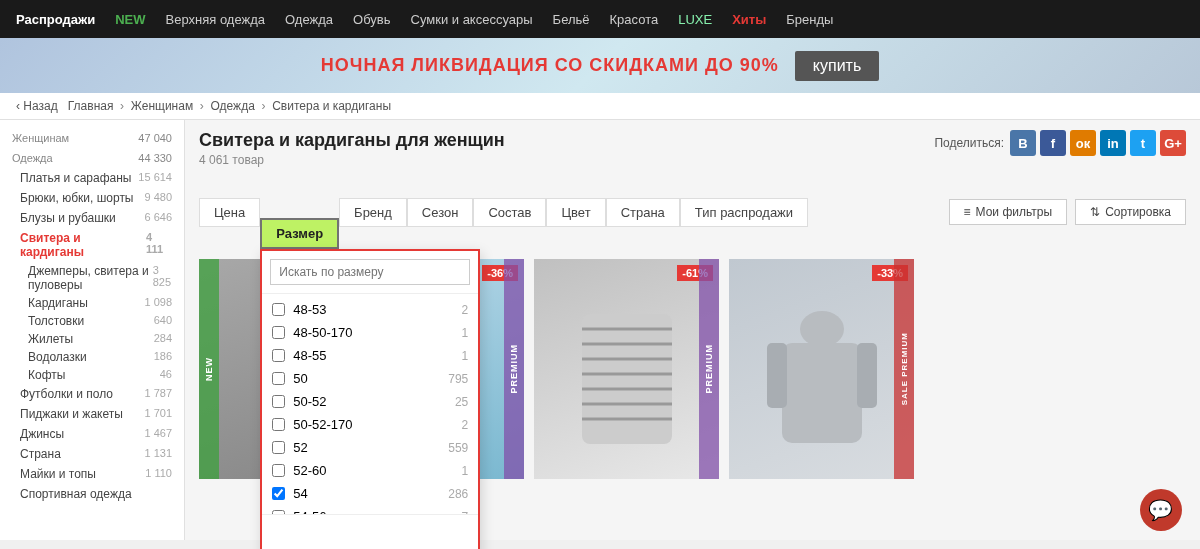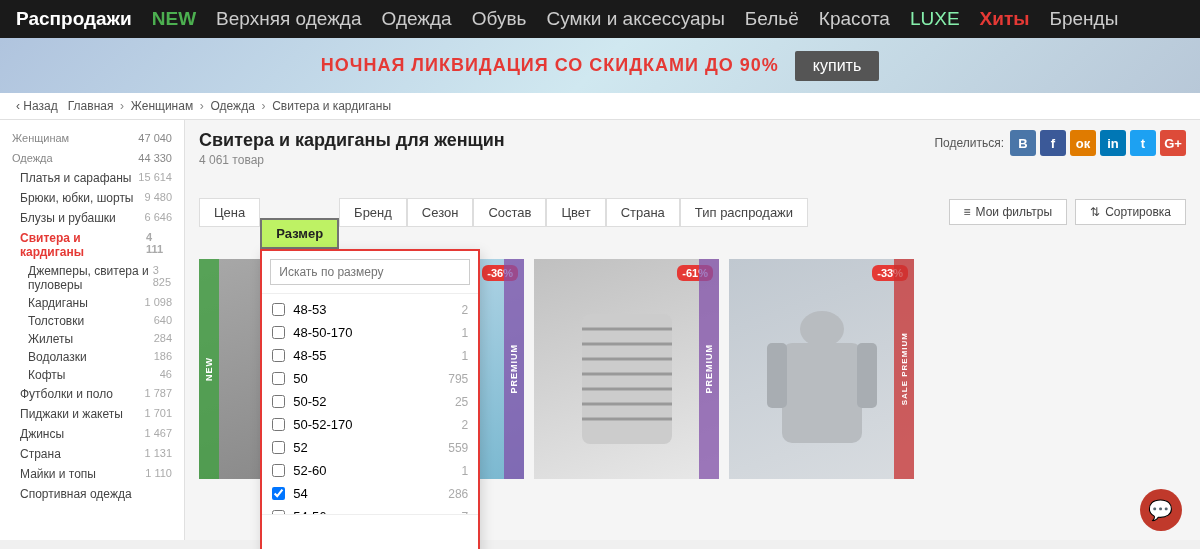--- a/index.html
+++ b/index.html
@@ -9,21 +9,21 @@
     .top-nav {
       background: #1a1a1a;
       display: flex;
       align-items: center;
       padding: 0 16px;
       height: 38px;
       gap: 20px;
     }
     .top-nav .nav-item {
       color: #ccc;
-      font-size: 19px;
+      font-size: 13px;
       cursor: pointer;
       white-space: nowrap;
     }
     .top-nav .nav-item.sale { color: #fff; font-weight: bold; }
     .top-nav .nav-item.new-tag { color: #4caf50; font-weight: bold; }
     .top-nav .nav-item.luxe { color: #86efac; }
     .top-nav .nav-item.hits { color: #e53935; font-weight: bold; }
 
     
     .banner {
@@ -262,21 +262,21 @@
 
     .badge {
       position: absolute;
       top: 6px;
       right: 6px;
       background: #e53935;
       color: #fff;
       font-size: 11px;
       font-weight: bold;
       padding: 2px 5px;
-      border-radius: 6px;
+      border-radius: 0;
     }
 
     
     .chat-bubble {
       position: fixed;
       bottom: 18px;
       right: 18px;
       width: 42px;
       height: 42px;
       background: #c0392b;

